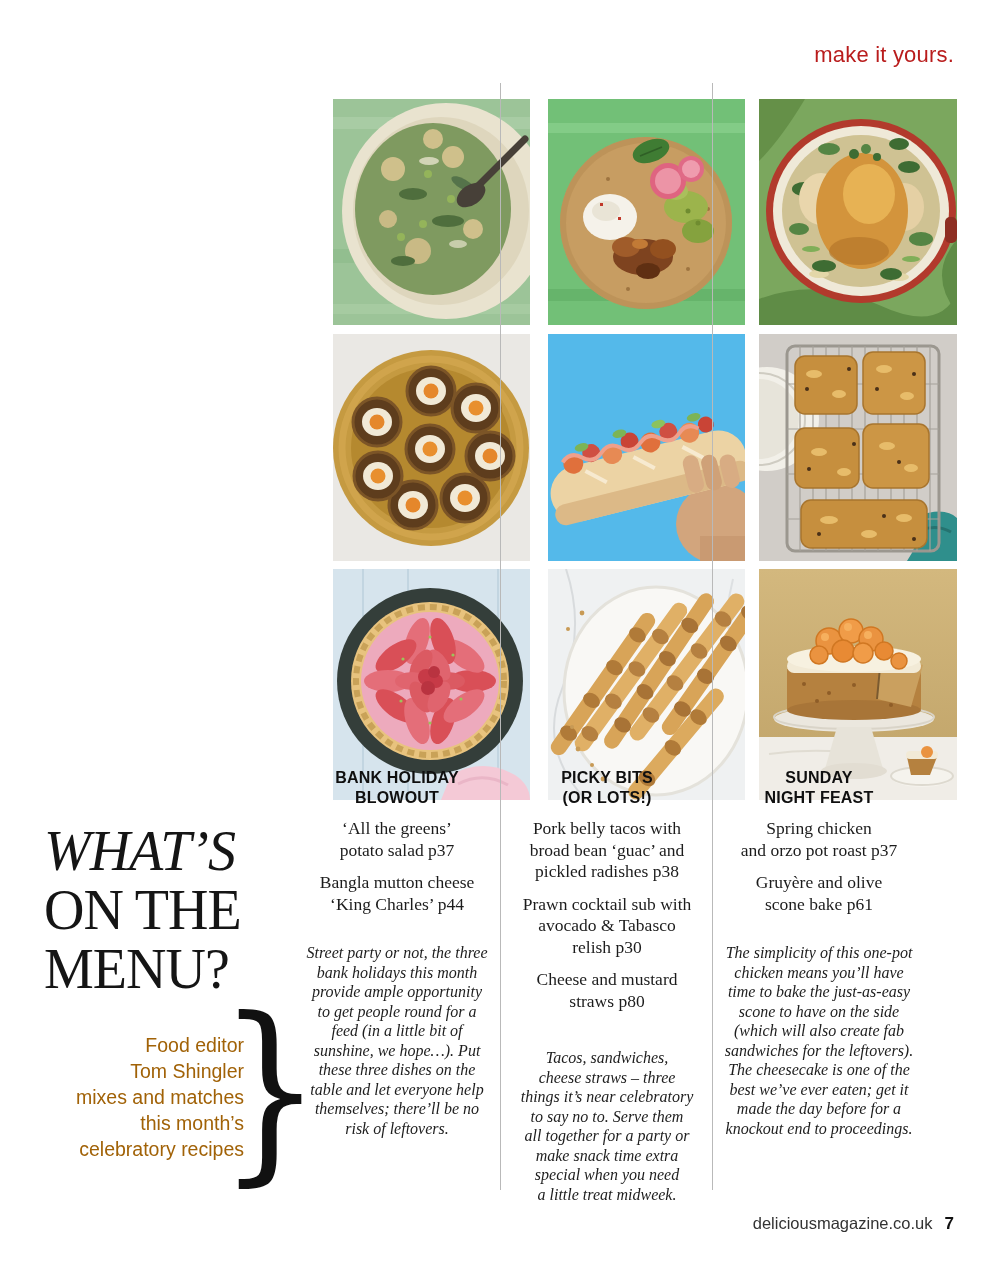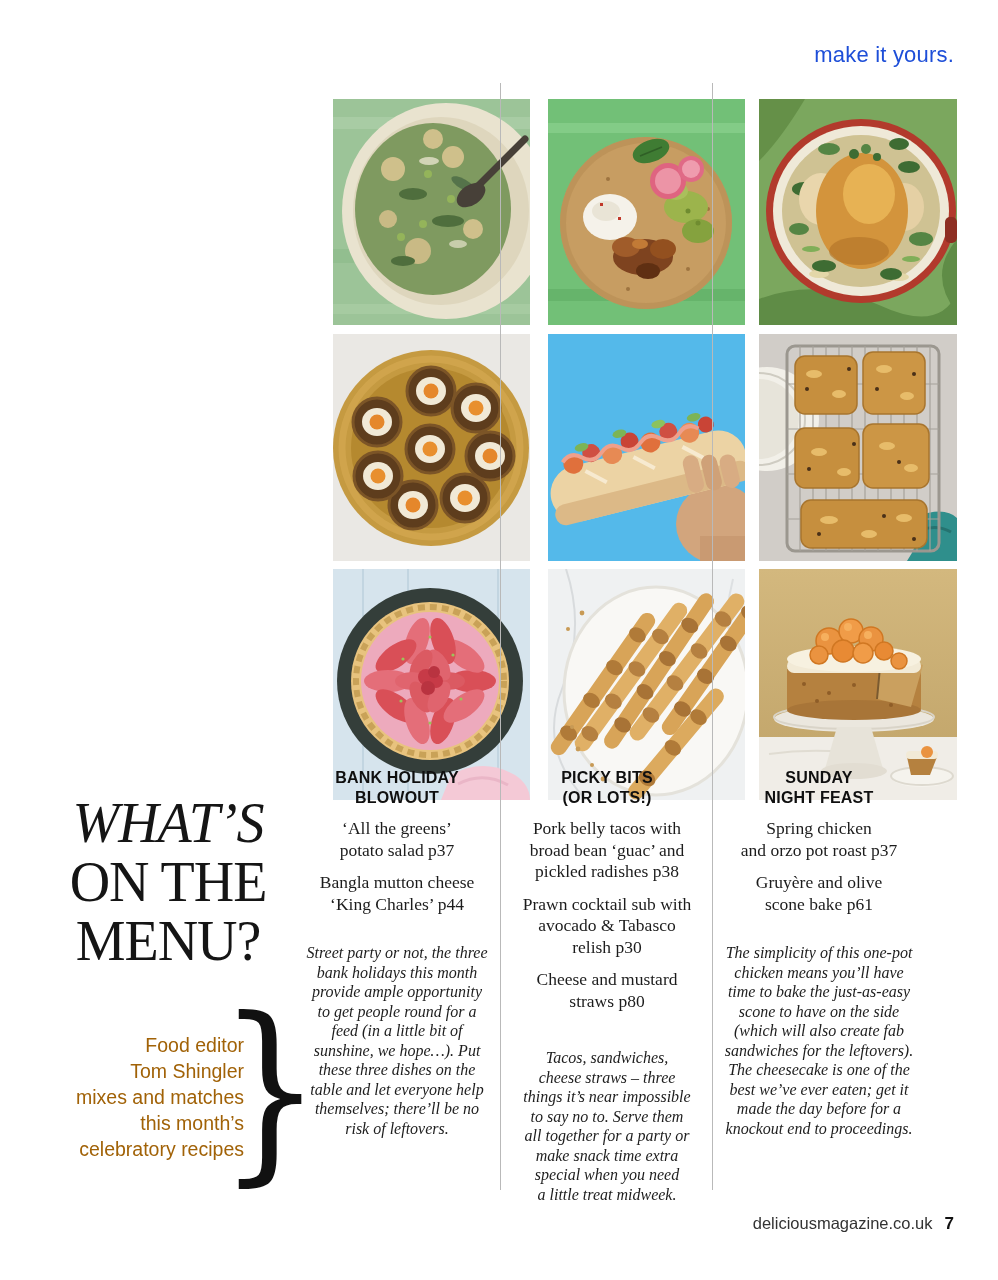--- a/index.html
+++ b/index.html
@@ -1,35 +1,35 @@
 <!DOCTYPE html>
 <html><head>
 <meta charset="utf-8">
 <style>
   html,body{margin:0;padding:0;background:#e9e9e9;}
   .page{position:relative;width:998px;height:1280px;background:#ffffff;overflow:hidden;
         font-family:"Liberation Sans",sans-serif;}
   
-  .tagline{position:absolute;top:42px;right:44px;font-size:22px;color:#1d4ed8;letter-spacing:.2px;}
+  .tagline{position:absolute;top:42px;right:44px;font-size:22px;color:#b91c1c;letter-spacing:.2px;}
   
   .ph{position:absolute;overflow:hidden;}
   .ph svg{display:block;width:100%;height:100%;}
   #ph1{left:293px;top:83px;width:197px;height:226px;}
   #ph2{left:508px;top:83px;width:197px;height:226px;}
   #ph3{left:719px;top:83px;width:198px;height:226px;}
   #ph4{left:293px;top:318px;width:197px;height:227px;}
   #ph5{left:508px;top:318px;width:197px;height:227px;}
   #ph6{left:719px;top:318px;width:198px;height:227px;}
   #ph7{left:293px;top:553px;width:197px;height:231px;}
   #ph8{left:508px;top:553px;width:197px;height:231px;}
   #ph9{left:719px;top:553px;width:198px;height:231px;}
   .divider{position:absolute;top:83px;width:1px;height:1107px;background:#b9b9b9;}
   #div1{left:500px;} #div2{left:712px;}
   
-  .masthead{position:absolute;left:44px;top:794px;width:248px;text-align:center;
+  .masthead{position:absolute;left:44px;top:822px;width:248px;text-align:left;
             font-family:"Liberation Serif",serif;color:#151515;}
   .masthead div{font-size:56px;line-height:59px;letter-spacing:-1px;white-space:nowrap;}
   .masthead .it{font-style:italic;}
   
   .intro-text{position:absolute;left:36px;top:1032px;width:208px;text-align:right;
               font-size:19.5px;line-height:26px;color:#a16207;white-space:pre-line;}
   .brace{position:absolute;left:238px;top:982px;width:64px;height:214px;display:flex;
          align-items:center;justify-content:center;font-family:"DejaVu Serif",serif;
          font-size:150px;color:#111;transform:scale(1.08,1.30);}
   
@@ -493,21 +493,21 @@
     <p class="item">Pork belly tacos with
 broad bean ‘guac’ and
 pickled radishes p38</p>
     <p class="item">Prawn cocktail sub with
 avocado &amp; Tabasco
 relish p30</p>
     <p class="item">Cheese and mustard
 straws p80</p>
     <p class="note">Tacos, sandwiches,
 cheese straws – three
-things it’s near impossible
+things it’s near celebratory
 to say no to. Serve them
 all together for a party or
 make snack time extra
 special when you need
 a little treat midweek.</p>
   </div>
 
   <div class="col" id="col3">
     <h3>SUNDAY
 NIGHT FEAST</h3>

